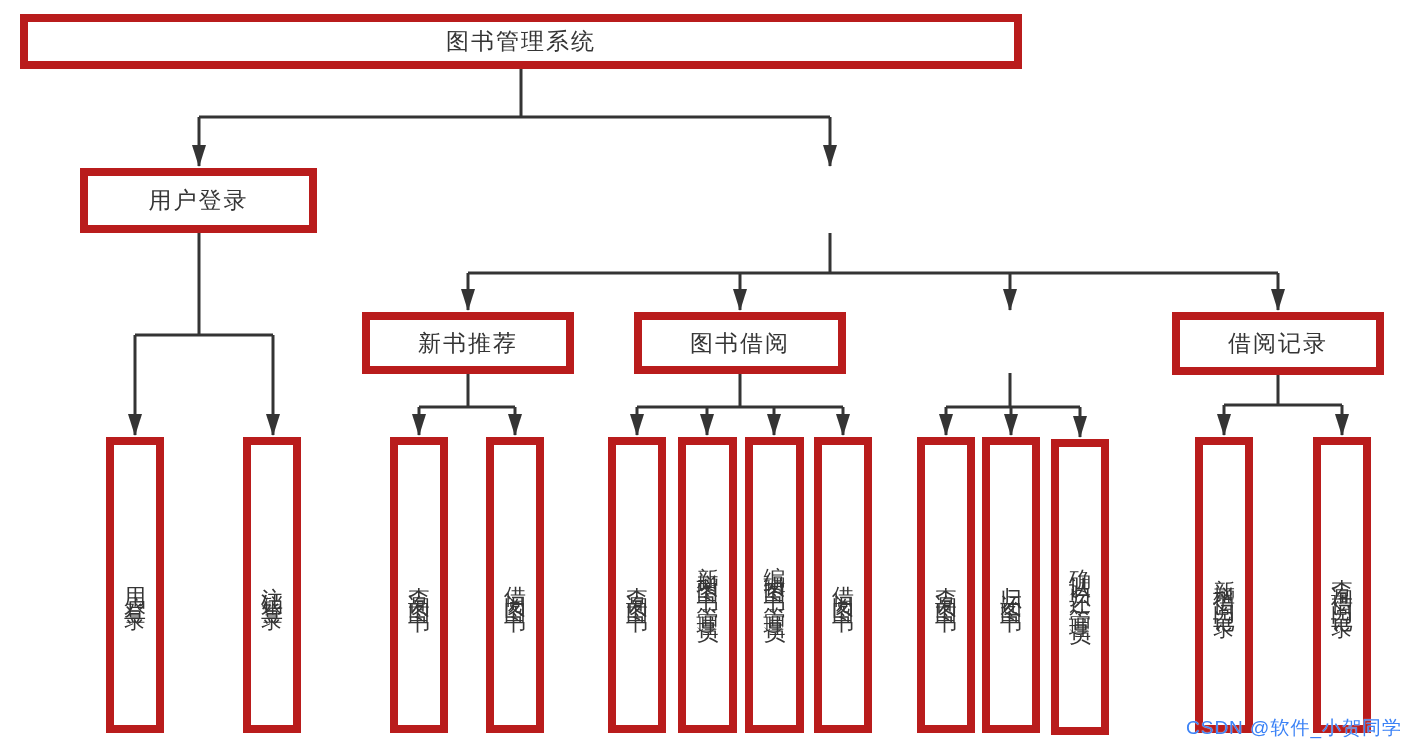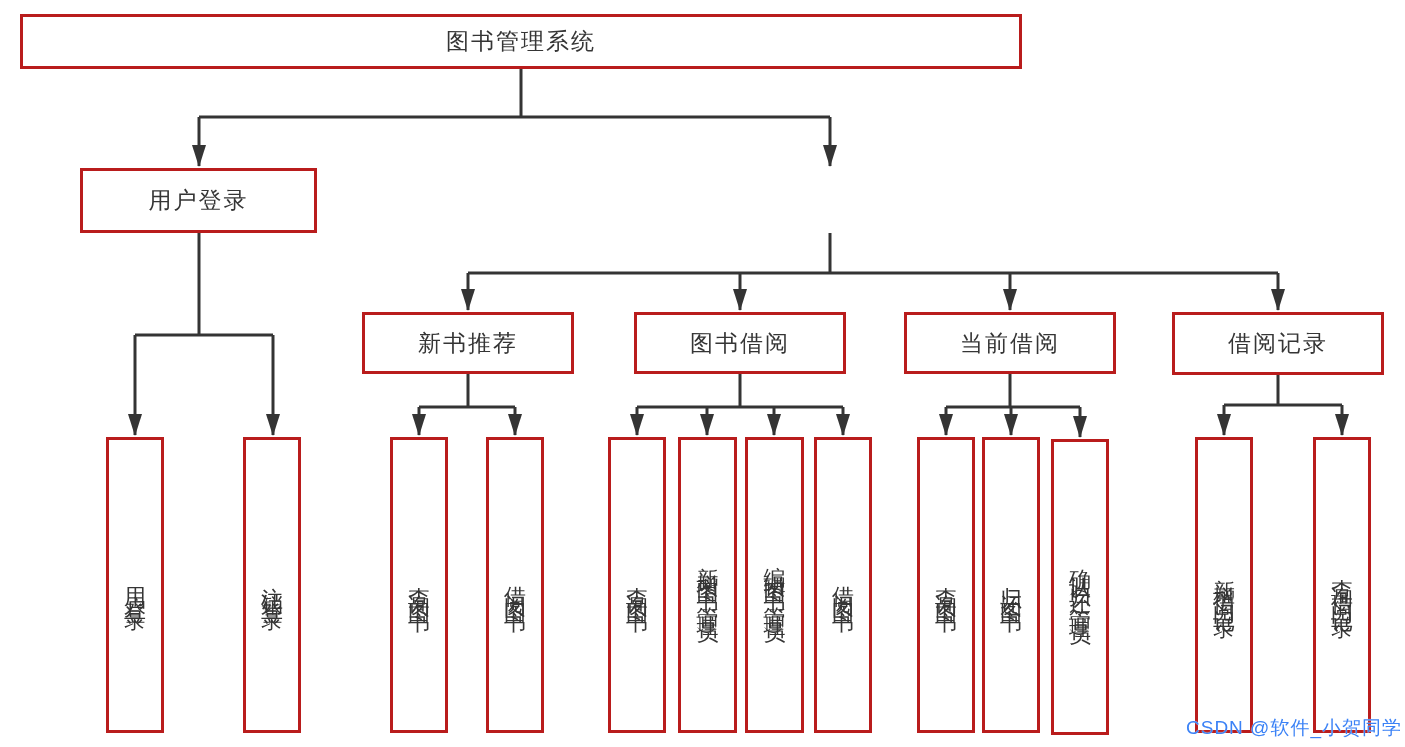--- a/index.html
+++ b/index.html
@@ -5,21 +5,21 @@
   html,body{margin:0;padding:0;background:#ffffff;}
   .canvas{
     position:relative;width:1405px;height:747px;background:#ffffff;overflow:hidden;
     font-family:"Liberation Sans","DejaVu Sans",sans-serif;color:#353535;
   }
   .connectors{position:absolute;left:0;top:0;}
   .connectors .ln{stroke:#343434;stroke-width:3;fill:none;}
   .connectors .arrowline{stroke:#343434;stroke-width:3;}
   .connectors marker path{fill:#343434;}
   .node{
-    position:absolute;background:#ffffff;border:3px solid #b91c1c;box-sizing:border-box;
+    position:absolute;background:#ffffff;border:8px solid #b91c1c;box-sizing:border-box;
     display:flex;align-items:center;justify-content:center;
   }
   .node .lbl{font-size:23px;letter-spacing:2px;white-space:nowrap;}
   .node.vnode .lbl{
     writing-mode:vertical-rl;text-orientation:mixed;
     font-size:22px;letter-spacing:8px;line-height:1;white-space:nowrap;
   }
   .watermark{
     position:absolute;left:1186px;top:715px;z-index:5;
     font-size:19px;letter-spacing:1px;white-space:nowrap;color:#3b82f6;
@@ -79,23 +79,20 @@
   <div class="node" style="left:80px;top:168px;width:237px;height:65px;">
     <span class="lbl">用户登录</span>
   </div>
 
   <div class="node" style="left:634px;top:312px;width:212px;height:62px;">
     <span class="lbl">图书借阅</span>
   </div>
   <div class="node" style="left:362px;top:312px;width:212px;height:62px;">
     <span class="lbl">新书推荐</span>
   </div>
-  <div class="node" style="left:904px;top:312px;width:212px;height:62px;">
-    <span class="lbl">当前借阅</span>
-  </div>
   <div class="node" style="left:1172px;top:312px;width:212px;height:63px;">
     <span class="lbl">借阅记录</span>
   </div>
 
   <div class="node vnode" style="left:106px;top:437px;width:58px;height:296px;">
     <span class="lbl">用户登录</span>
   </div>
   <div class="node vnode" style="left:243px;top:437px;width:58px;height:296px;">
     <span class="lbl">注销登录</span>
   </div>

